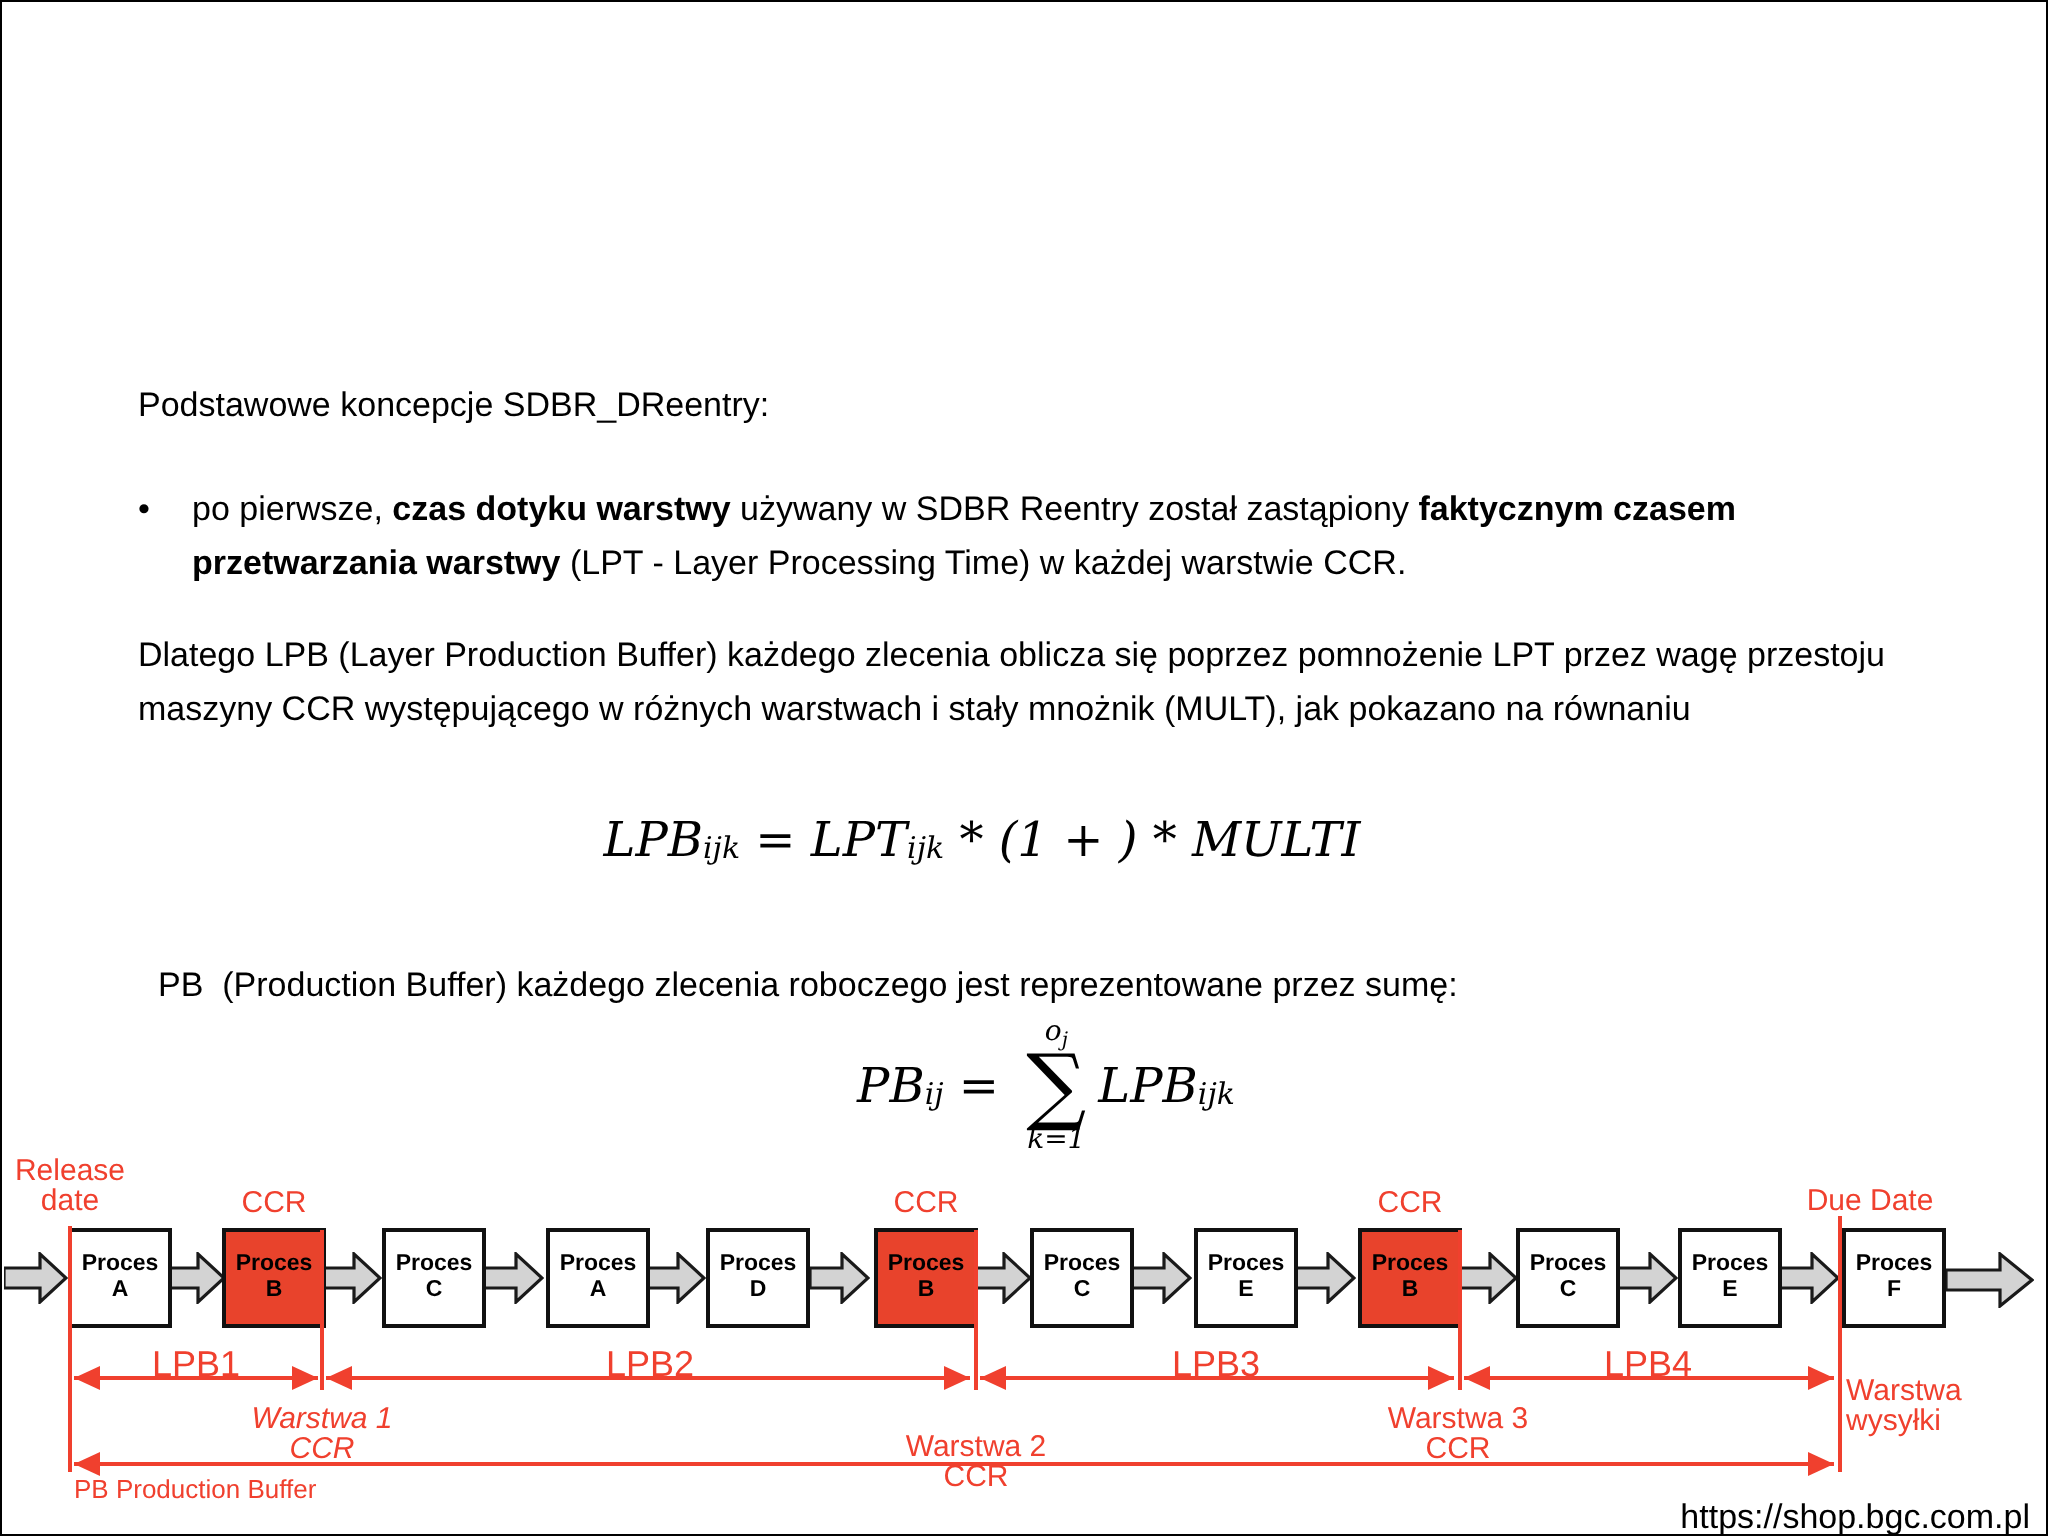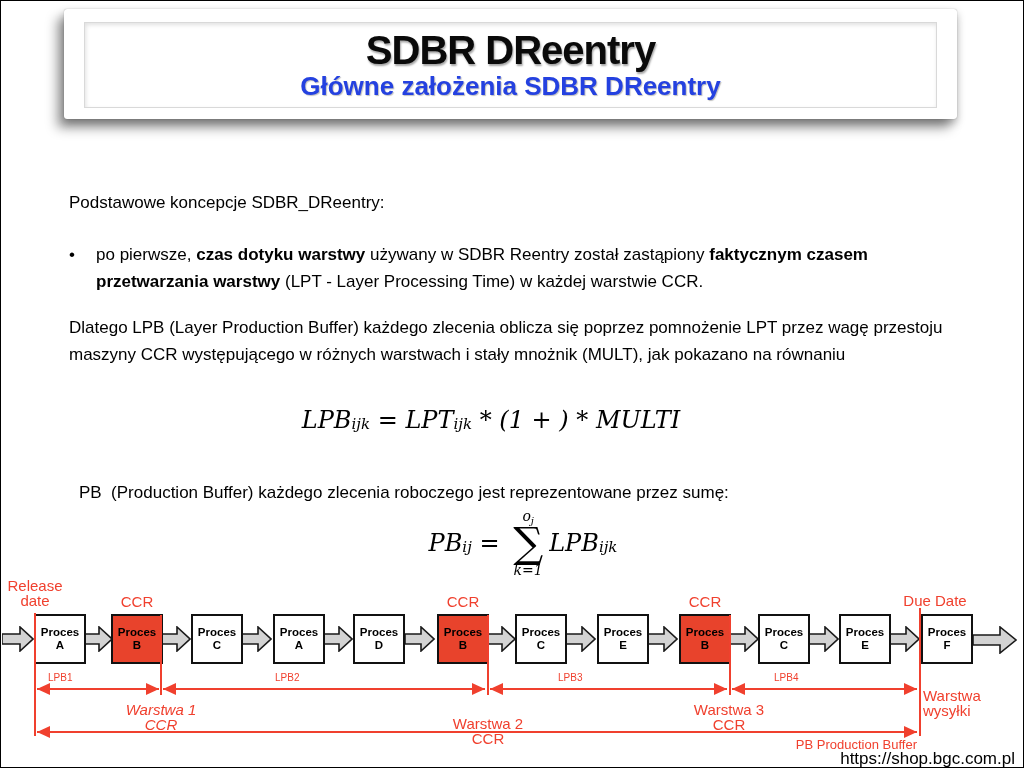--- a/index.html
+++ b/index.html
@@ -66,37 +66,31 @@
   }
   .proc-box.ccr{background:var(--box-red);}
   .flow-arrow{position:absolute;top:625px;z-index:1;}
   .vline{position:absolute;width:2px;background:var(--red);z-index:3;}
   .rlabel{position:absolute;color:var(--red);font-size:15px;line-height:15px;z-index:4;}
   .rlabel.center{text-align:center;}
   .measure{position:absolute;height:2px;background:var(--red);z-index:3;}
   .measure .head{position:absolute;top:-5px;width:0;height:0;border-top:6px solid transparent;border-bottom:6px solid transparent;}
   .measure .head.left{left:0;border-right:13px solid var(--red);}
   .measure .head.right{right:0;border-left:13px solid var(--red);}
-  .lpb-label{position:absolute;color:var(--red);font-size:10px;z-index:4;}
-  .pb-label{position:absolute;color:var(--red);font-size:13px;z-index:4;text-align:right;}
+  .lpb-label{position:absolute;color:var(--red);font-size:18px;z-index:4;text-align:center;text-decoration:underline;}
+  .pb-label{position:absolute;color:var(--red);font-size:13px;z-index:4;text-align:left;}
   
   .footer-left{position:absolute;left:8px;top:748px;font-size:16px;font-weight:bold;font-style:italic;color:#000;}
   .footer-right{position:absolute;right:8px;top:748px;font-size:17px;color:#000;}
 </style>
 </head>
 <body>
 
 <div class="slide">
 
-  <div class="title-outer">
-    <div class="title-inner">
-      <div class="title-main">SDBR DReentry</div>
-      <div class="title-sub">Główne założenia SDBR DReentry</div>
-    </div>
-  </div>
 
   <div class="para p-intro">Podstawowe koncepcje SDBR_DReentry:</div>
 
   <div class="para p-bullet">
     <span class="marker">•</span>
     <span class="btext"><span>po pierwsze, </span><b>czas dotyku warstwy</b><span> używany w SDBR Reentry został zastąpiony </span><b>faktycznym czasem przetwarzania warstwy</b><span> (LPT - Layer Processing Time) w każdej warstwie CCR.</span></span>
   </div>
 
   <div class="para p2">Dlatego LPB (Layer Production Buffer) każdego zlecenia oblicza się poprzez pomnożenie LPT przez wagę przestoju maszyny CCR występującego w różnych warstwach i stały mnożnik (MULT), jak pokazano na równaniu</div>
 

